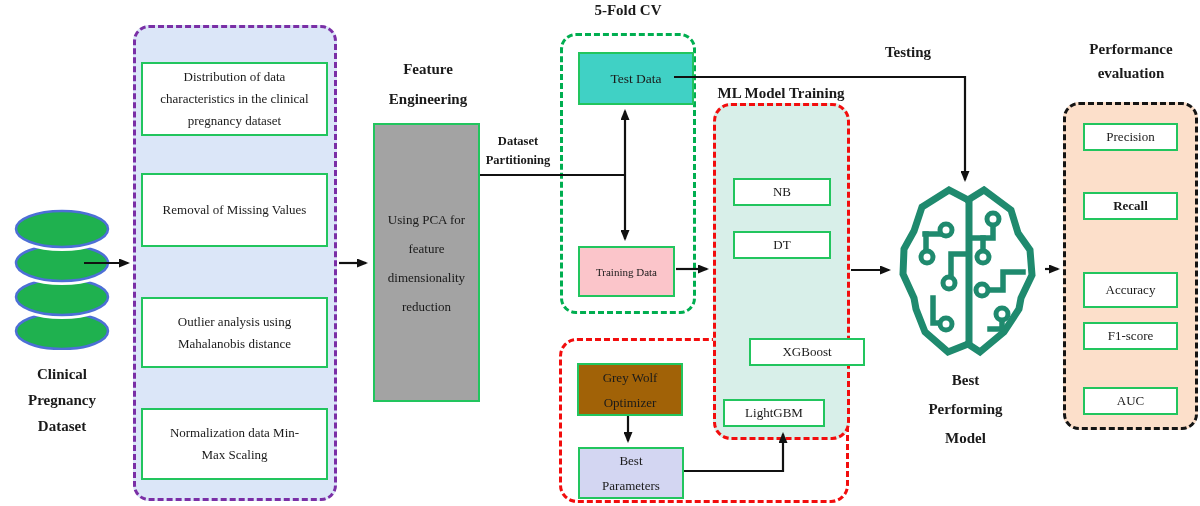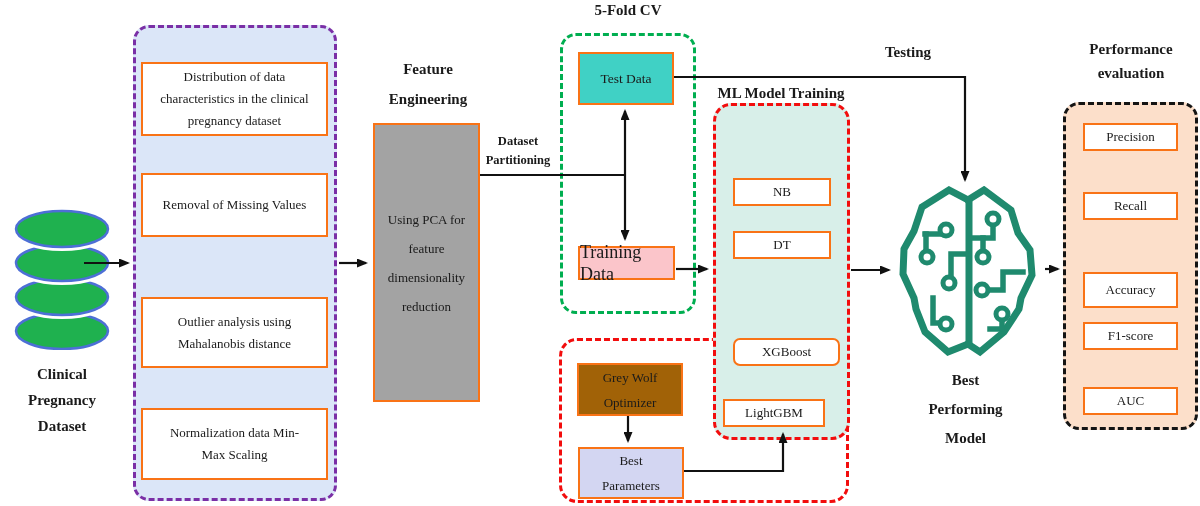--- a/index.html
+++ b/index.html
@@ -4,21 +4,21 @@
 <style>
   html,body{margin:0;padding:0;background:#fff;}
   .canvas{
     position:relative;width:1200px;height:506px;background:#ffffff;
     font-family:"Liberation Serif","DejaVu Serif",serif;color:#1a1a1a;overflow:hidden;
   }
   .abs{position:absolute;}
   .txt{white-space:pre-line;text-align:center;}
   .node{
     position:absolute;display:flex;align-items:center;justify-content:center;
-    border:2px solid #f97316;background:#fff;font-size:13px;line-height:22px;
+    border:2px solid #22c55e;background:#fff;font-size:13px;line-height:22px;
     box-sizing:border-box;z-index:3;
   }
   .seclabel{
     position:absolute;font-weight:bold;font-size:15px;line-height:29px;
     text-align:center;white-space:pre-line;z-index:3;
   }
   .container{position:absolute;box-sizing:border-box;}
   .c-purple{border:3px dashed #7a2fa6;border-radius:16px;background:#dbe6f8;z-index:1;}
   .c-green{border:3px dashed #00ae50;border-radius:16px;background:transparent;z-index:1;}
   .c-mint{border:3px dashed #f20d0d;border-radius:18px;background:#d8efe9;z-index:2;}
@@ -47,45 +47,45 @@
     </svg>
   </div>
   <div class="seclabel txt" style="left:0px;top:361px;width:124px;line-height:26px;">Clinical
 Pregnancy
 Dataset</div>
 
   <div class="container c-purple" style="left:133px;top:25px;width:204px;height:476px;"></div>
   <div class="node txt" style="left:141px;top:62px;width:187px;height:74px;">Distribution of data
 characteristics in the clinical
 pregnancy dataset</div>
-  <div class="node txt" style="left:141px;top:173px;width:187px;height:64px;">Removal of Missing Values</div>
+  <div class="node txt" style="left:141px;top:173px;width:187px;height:74px;">Removal of Missing Values</div>
   <div class="node txt" style="left:141px;top:297px;width:187px;height:71px;">Outlier analysis using
 Mahalanobis distance</div>
   <div class="node txt" style="left:141px;top:408px;width:187px;height:72px;">Normalization data Min-
 Max Scaling</div>
 
   <div class="seclabel txt" style="left:363px;top:54px;width:130px;line-height:30px;">Feature
 Engineering</div>
   <div class="node txt" style="left:373px;top:123px;width:107px;height:279px;background:#a3a3a3;line-height:29px;">Using PCA for
 feature
 dimensionality
 reduction</div>
   <div class="seclabel txt" style="left:477px;top:132px;width:82px;font-size:12.5px;line-height:19px;">Dataset
 Partitioning</div>
 
   <div class="seclabel" style="left:560px;top:1px;width:136px;line-height:18px;">5-Fold CV</div>
   <div class="container c-green" style="left:560px;top:33px;width:136px;height:281px;"></div>
-  <div class="node" style="left:578px;top:52px;width:96px;height:53px;background:#40d1c5;font-size:13.5px;">Test Data</div>
-  <div class="node" style="left:578px;top:246px;width:97px;height:34px;background:#fbc5ca;font-size:18px;">Training Data</div>
+  <div class="node" style="left:578px;top:52px;width:116px;height:53px;background:#40d1c5;font-size:13.5px;">Test Data</div>
+  <div class="node" style="left:578px;top:246px;width:97px;height:51px;background:#fbc5ca;font-size:11px;">Training Data</div>
 
   <div class="seclabel" style="left:703px;top:84px;width:156px;line-height:18px;">ML Model Training</div>
   <div class="container c-mint" style="left:713px;top:103px;width:137px;height:337px;"></div>
   <div class="node" style="left:733px;top:178px;width:98px;height:28px;">NB</div>
   <div class="node" style="left:733px;top:231px;width:98px;height:28px;">DT</div>
-  <div class="node" style="left:733px;top:338px;width:107px;height:28px;border-radius:7px;">XGBoost</div>
+  <div class="node" style="left:749px;top:338px;width:116px;height:28px;">XGBoost</div>
   <div class="node" style="left:723px;top:399px;width:102px;height:28px;font-family:Liberation Serif, serif;">LightGBM</div>
 
   <div class="container c-red" style="left:559px;top:338px;width:290px;height:165px;"></div>
   <div class="node txt" style="left:577px;top:363px;width:106px;height:53px;background:#a16207;line-height:25px;">Grey Wolf
 Optimizer</div>
   <div class="node txt" style="left:578px;top:447px;width:106px;height:52px;background:#d3d6f2;line-height:25px;">Best
 Parameters</div>
 
   <div class="seclabel" style="left:858px;top:43px;width:100px;line-height:18px;">Testing</div>
   <div class="abs" style="left:892px;top:186px;width:152px;height:172px;z-index:3;">
@@ -118,21 +118,21 @@
     </svg>
   </div>
   <div class="seclabel txt" style="left:903px;top:366px;width:125px;line-height:29px;">Best
 Performing
 Model</div>
 
   <div class="seclabel txt" style="left:1063px;top:37px;width:136px;line-height:24px;">Performance
 evaluation</div>
   <div class="container c-peach" style="left:1063px;top:102px;width:135px;height:328px;"></div>
   <div class="node" style="left:1083px;top:123px;width:95px;height:28px;">Precision</div>
-  <div class="node" style="left:1083px;top:192px;width:95px;height:28px;">Recall</div>
+  <div class="node" style="left:1083px;top:192px;width:95px;height:28px;font-weight:bold;">Recall</div>
   <div class="node" style="left:1083px;top:272px;width:95px;height:36px;">Accuracy</div>
   <div class="node" style="left:1083px;top:322px;width:95px;height:28px;">F1-score</div>
   <div class="node" style="left:1083px;top:387px;width:95px;height:28px;">AUC</div>
 
   <svg class="connectors" width="1200" height="506" viewBox="0 0 1200 506">
     <defs>
       <marker id="ah" markerWidth="11" markerHeight="9" refX="9" refY="4.5" orient="auto" markerUnits="userSpaceOnUse">
         <path d="M0,0 L11,4.5 L0,9 Z" fill="#111111"></path>
       </marker>
     </defs>

